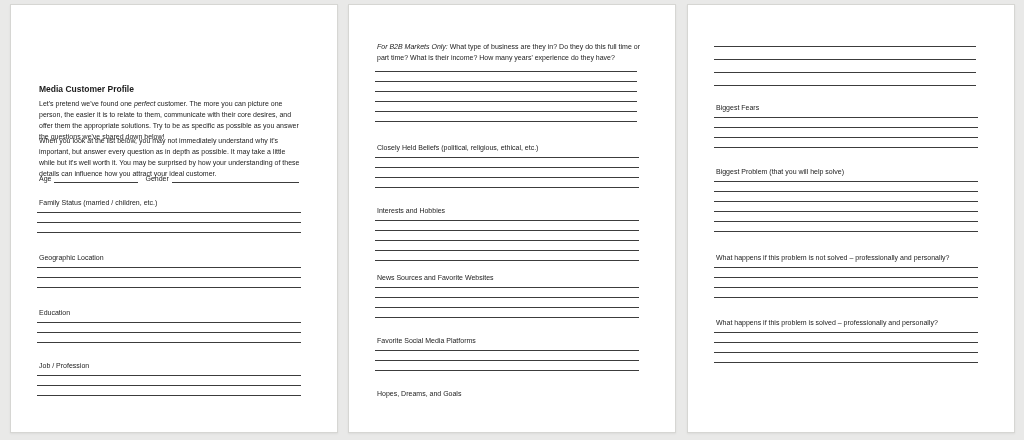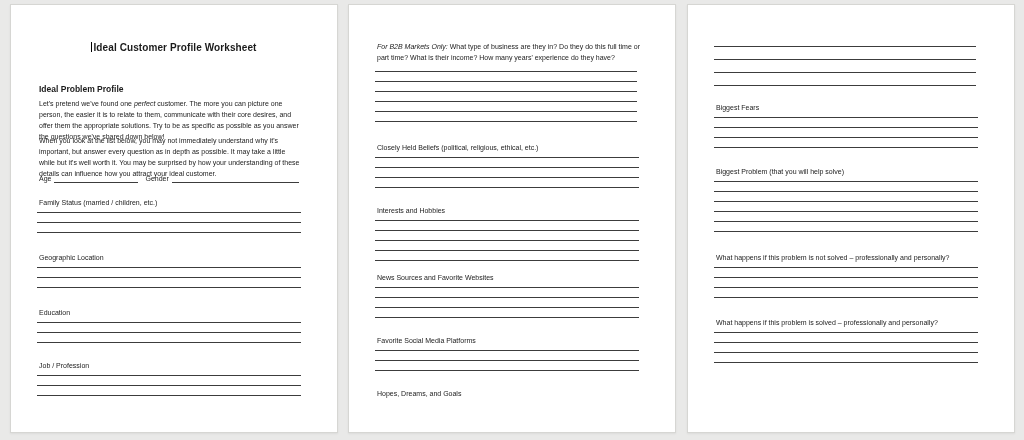--- a/index.html
+++ b/index.html
@@ -40,23 +40,22 @@
   .rules-abs.wide .rule{height:13px;}
   
   .rules .rule:first-child,.rules-abs .rule:first-child{border-top:1px solid var(--line);}
 </style>
 </head>
 <body>
 
 <div class="canvas">
 
   <div class="page p1">
-    <div class="doc-title"><span class="cursor"></span><span>Ideal Customer Profile Worksheet</span></div>
-
-    <div class="heading">Ideal Problem Profile</div>
+
+    <div class="heading">Media Customer Profile</div>
 
     <p class="body-par par1"><span>Let's pretend we've found one </span><em>perfect</em><span> customer. The more you can picture one person, the easier it is to relate to them, communicate with their core desires, and offer them the appropriate solutions. Try to be as specific as possible as you answer the questions we've shared down below!</span></p>
 
     <p class="body-par par2">When you look at the list below, you may not immediately understand why it's important, but answer every question as in depth as possible. It may take a little while but it's well worth it. You may be surprised by how your understanding of these details can influence how you attract your ideal customer.</p>
 
     <div class="fieldrow">
       <span class="flabel a">Age</span>
       <span class="uline age"></span>
       <span class="flabel g">Gender</span>
       <span class="uline grow"></span>

